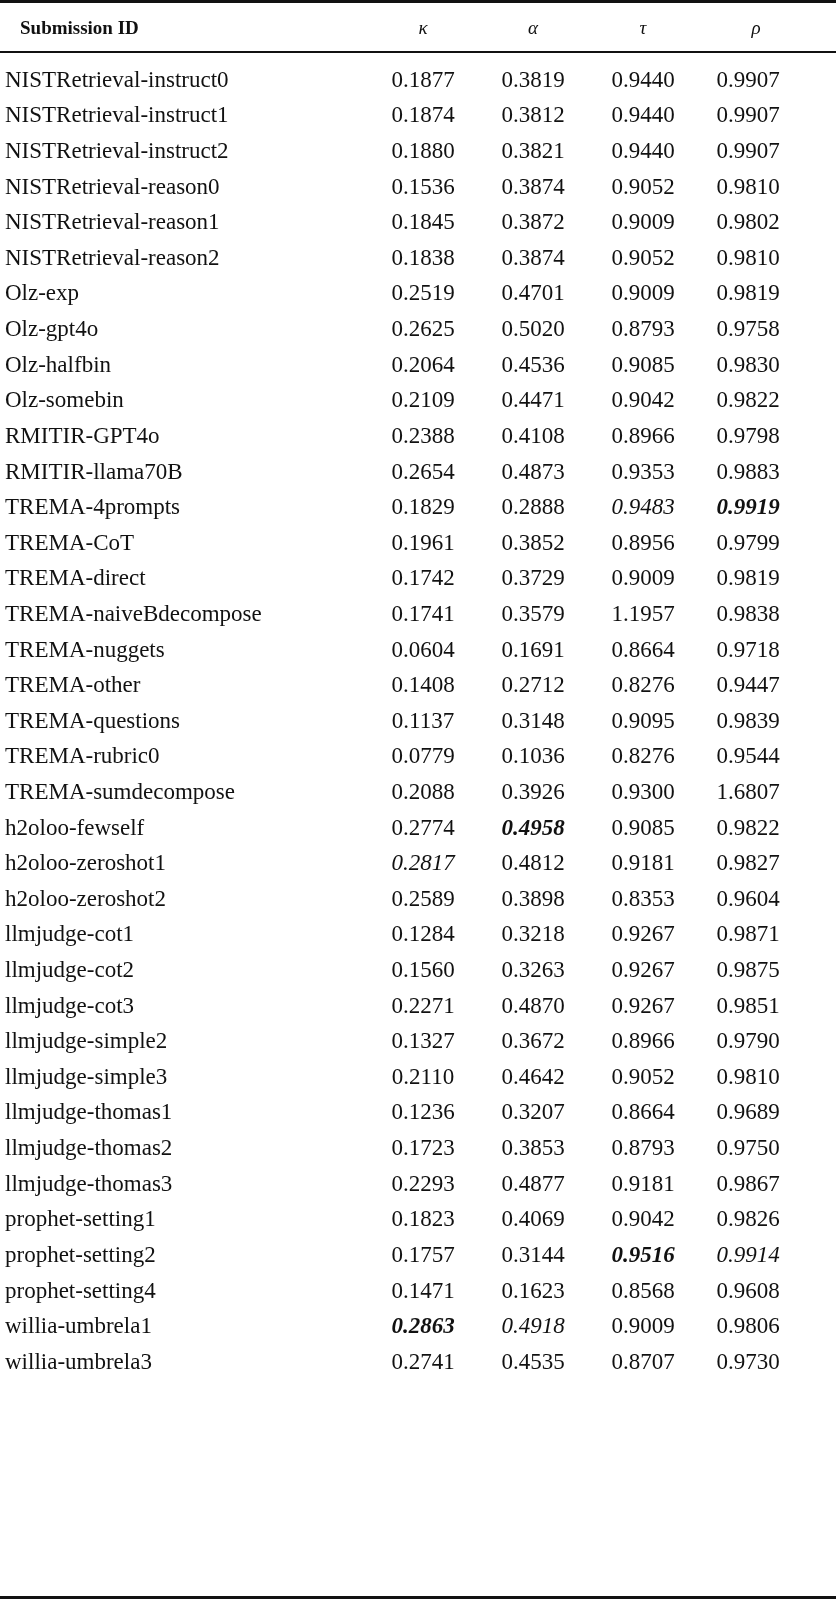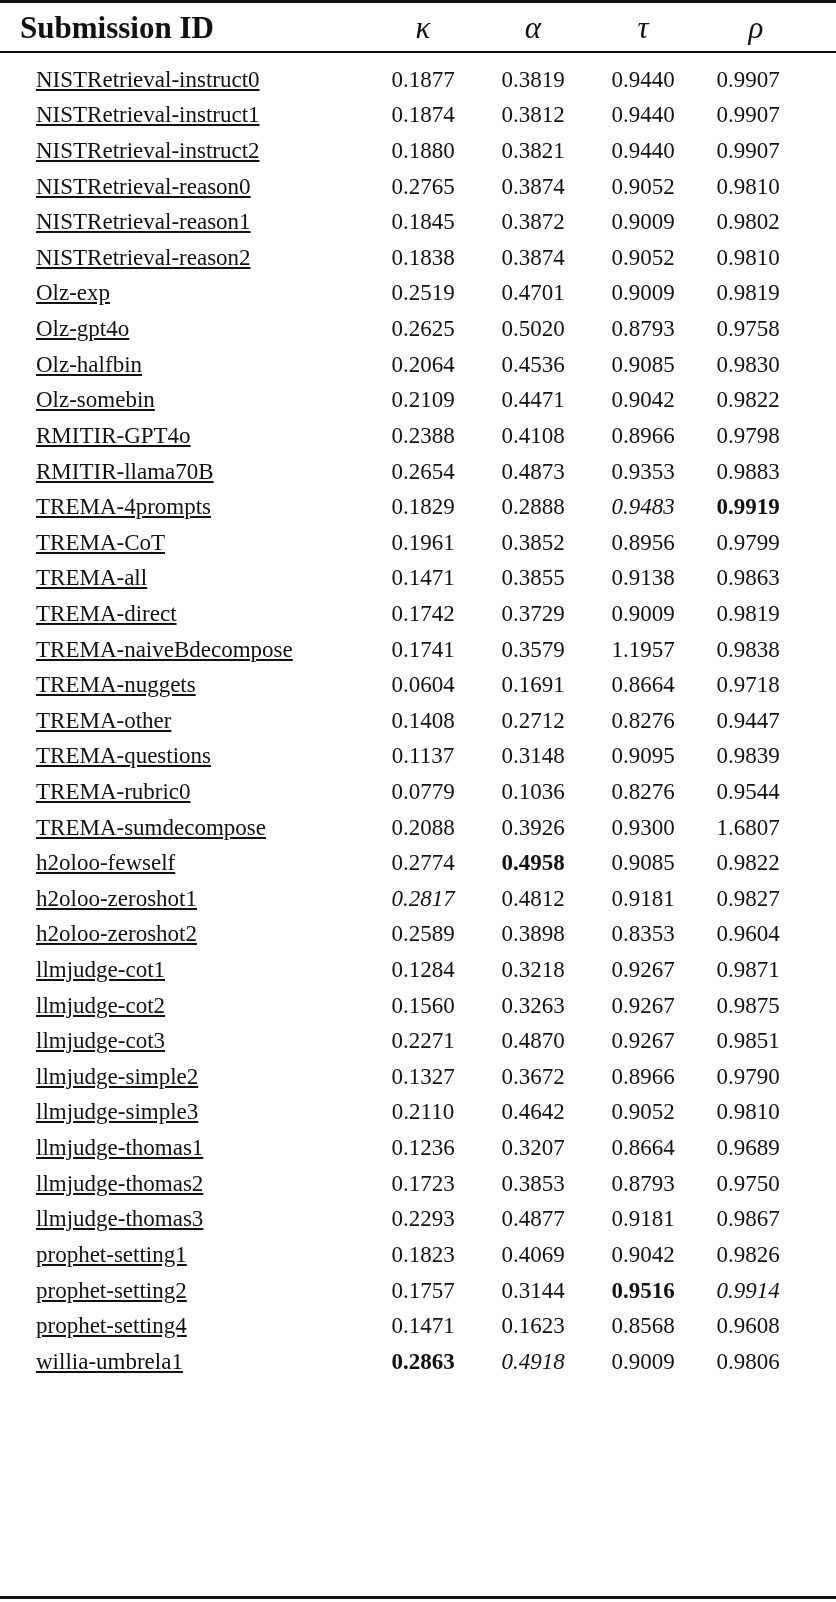--- a/index.html
+++ b/index.html
@@ -5,30 +5,30 @@
     html, body { margin: 0; padding: 0; background: #ffffff; }
     body { width: 836px; height: 1602px; overflow: hidden; position: relative;
            font-family: "Liberation Serif", "DejaVu Serif", serif; color: #111; }
     .table-wrap { position: absolute; left: 0; top: 0; width: 836px; }
     .rule-top { position: absolute; left: 0; top: 0; width: 836px; height: 3px; background: #111; }
     .rule-mid { position: absolute; left: 0; top: 51px; width: 836px; height: 2px; background: #111; }
     .rule-bot { position: absolute; left: 0; top: 1596px; width: 836px; height: 3px; background: #111; }
     table { position: absolute; left: 0; top: 8px; width: 836px; border-collapse: collapse; table-layout: fixed; }
     col.c-id { width: 368px; } col.c-k { width: 110px; } col.c-a { width: 110px; }
     col.c-t { width: 110px; } col.c-r { width: 138px; }
-    thead th { height: 40px; font-size: 31px; font-weight: bold; text-align: left; padding: 0 0 0 20px; vertical-align: middle; }
+    thead th { height: 40px; font-size: 19px; font-weight: bold; text-align: left; padding: 0 0 0 20px; vertical-align: middle; }
     thead th.sym { text-align: center; font-weight: normal; font-style: italic; padding: 0; }
     thead th.sym-k { padding-left: 0px; }
     tbody tr.first td { padding-top: 14px; }
     tbody td { height: 35.62px; font-size: 23px; padding: 0; vertical-align: middle; white-space: nowrap; }
-    tbody td.id { padding-left: 36px; text-decoration: underline; }
+    tbody td.id { padding-left: 5px; }
     tbody td.num { text-align: center; }
     tbody td.num.k { padding-left: 0px; }
     tbody td.num.r { padding-right: 38px; }
-    .bold { font-weight: bold; }
+    .bold { font-weight: bold; font-style: italic; }
     .ital { font-style: italic; }
   </style>
 </head>
 <body>
 
 <div class="table-wrap">
   <div class="rule-top"></div>
   <div class="rule-mid"></div>
   <div class="rule-bot"></div>
 
@@ -66,21 +66,21 @@
         </tr>
         <tr>
           <td class="id">NISTRetrieval-instruct2</td>
           <td class="num k">0.1880</td>
           <td class="num ">0.3821</td>
           <td class="num ">0.9440</td>
           <td class="num r">0.9907</td>
         </tr>
         <tr>
           <td class="id">NISTRetrieval-reason0</td>
-          <td class="num k">0.2765</td>
+          <td class="num k">0.1536</td>
           <td class="num ">0.3874</td>
           <td class="num ">0.9052</td>
           <td class="num r">0.9810</td>
         </tr>
         <tr>
           <td class="id">NISTRetrieval-reason1</td>
           <td class="num k">0.1845</td>
           <td class="num ">0.3872</td>
           <td class="num ">0.9009</td>
           <td class="num r">0.9802</td>
@@ -142,27 +142,20 @@
           <td class="num r bold">0.9919</td>
         </tr>
         <tr>
           <td class="id">TREMA-CoT</td>
           <td class="num k">0.1961</td>
           <td class="num ">0.3852</td>
           <td class="num ">0.8956</td>
           <td class="num r">0.9799</td>
         </tr>
         <tr>
-          <td class="id">TREMA-all</td>
-          <td class="num k">0.1471</td>
-          <td class="num ">0.3855</td>
-          <td class="num ">0.9138</td>
-          <td class="num r">0.9863</td>
-        </tr>
-        <tr>
           <td class="id">TREMA-direct</td>
           <td class="num k">0.1742</td>
           <td class="num ">0.3729</td>
           <td class="num ">0.9009</td>
           <td class="num r">0.9819</td>
         </tr>
         <tr>
           <td class="id">TREMA-naiveBdecompose</td>
           <td class="num k">0.1741</td>
           <td class="num ">0.3579</td>
@@ -302,15 +295,22 @@
           <td class="num ">0.8568</td>
           <td class="num r">0.9608</td>
         </tr>
         <tr>
           <td class="id">willia-umbrela1</td>
           <td class="num k bold">0.2863</td>
           <td class="num ital">0.4918</td>
           <td class="num ">0.9009</td>
           <td class="num r">0.9806</td>
         </tr>
+        <tr>
+          <td class="id">willia-umbrela3</td>
+          <td class="num k">0.2741</td>
+          <td class="num ">0.4535</td>
+          <td class="num ">0.8707</td>
+          <td class="num r">0.9730</td>
+        </tr>
       </tbody>
   </table>
 </div>
 
 </body></html>

